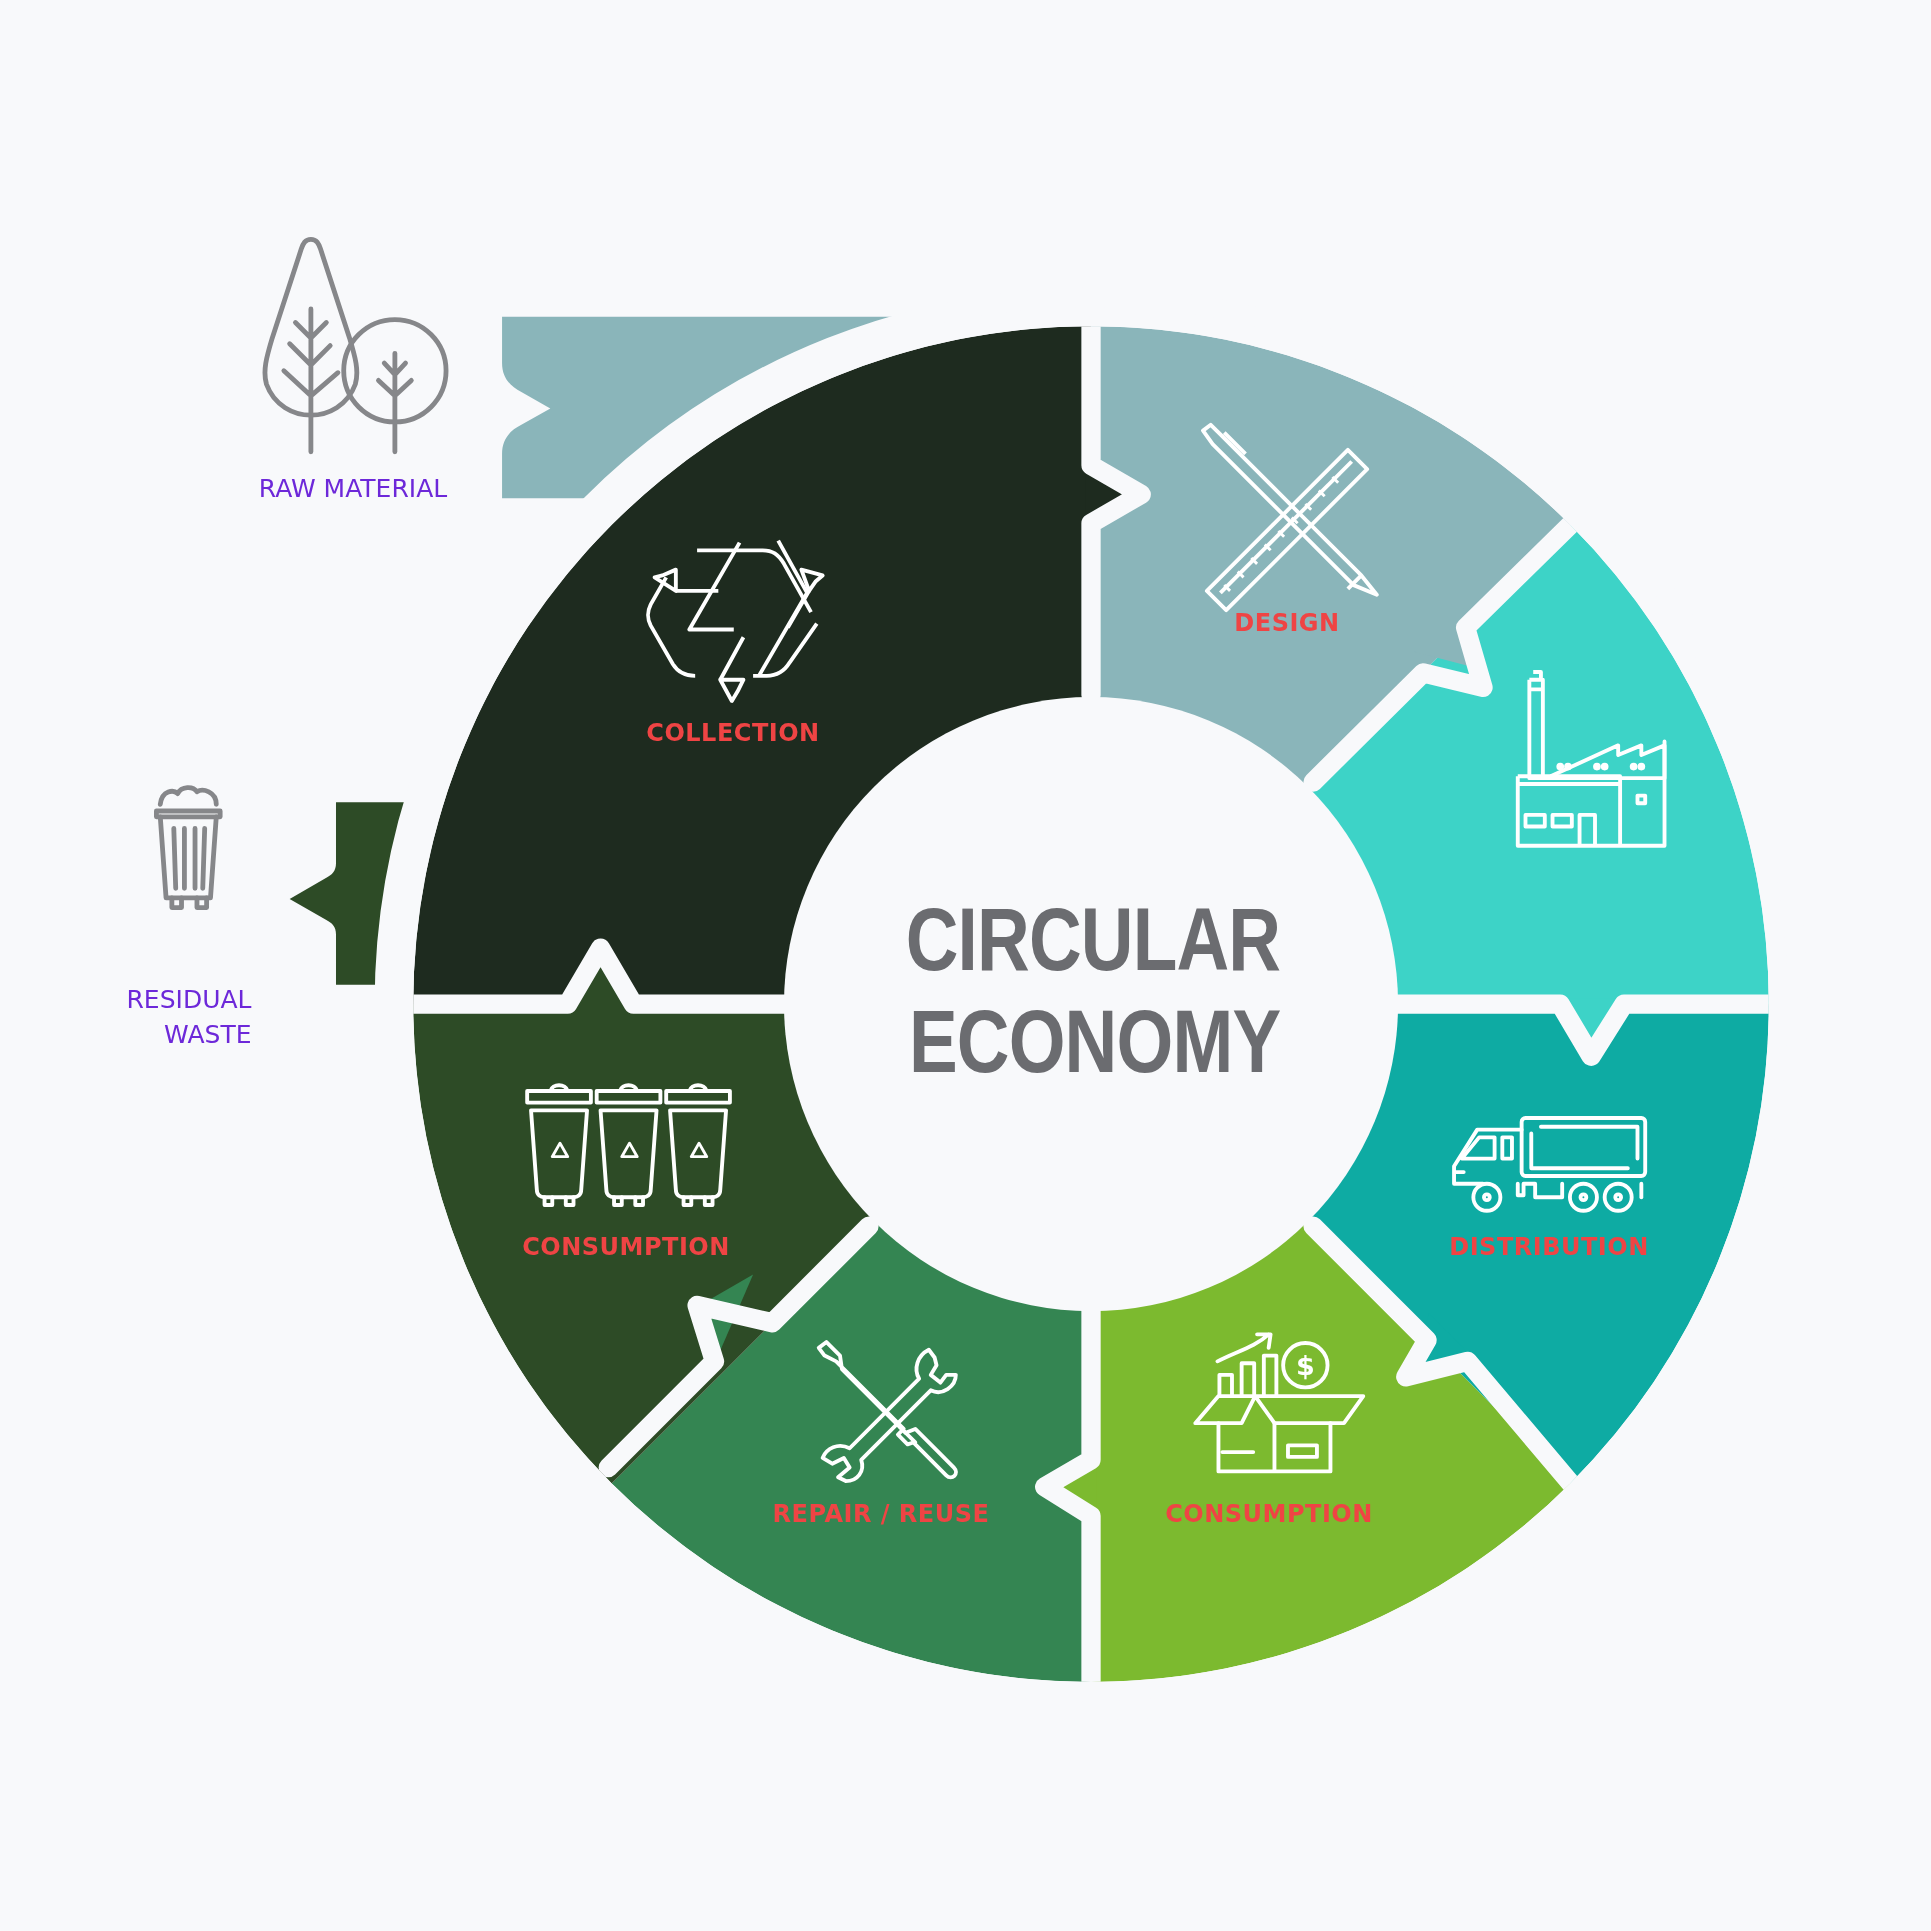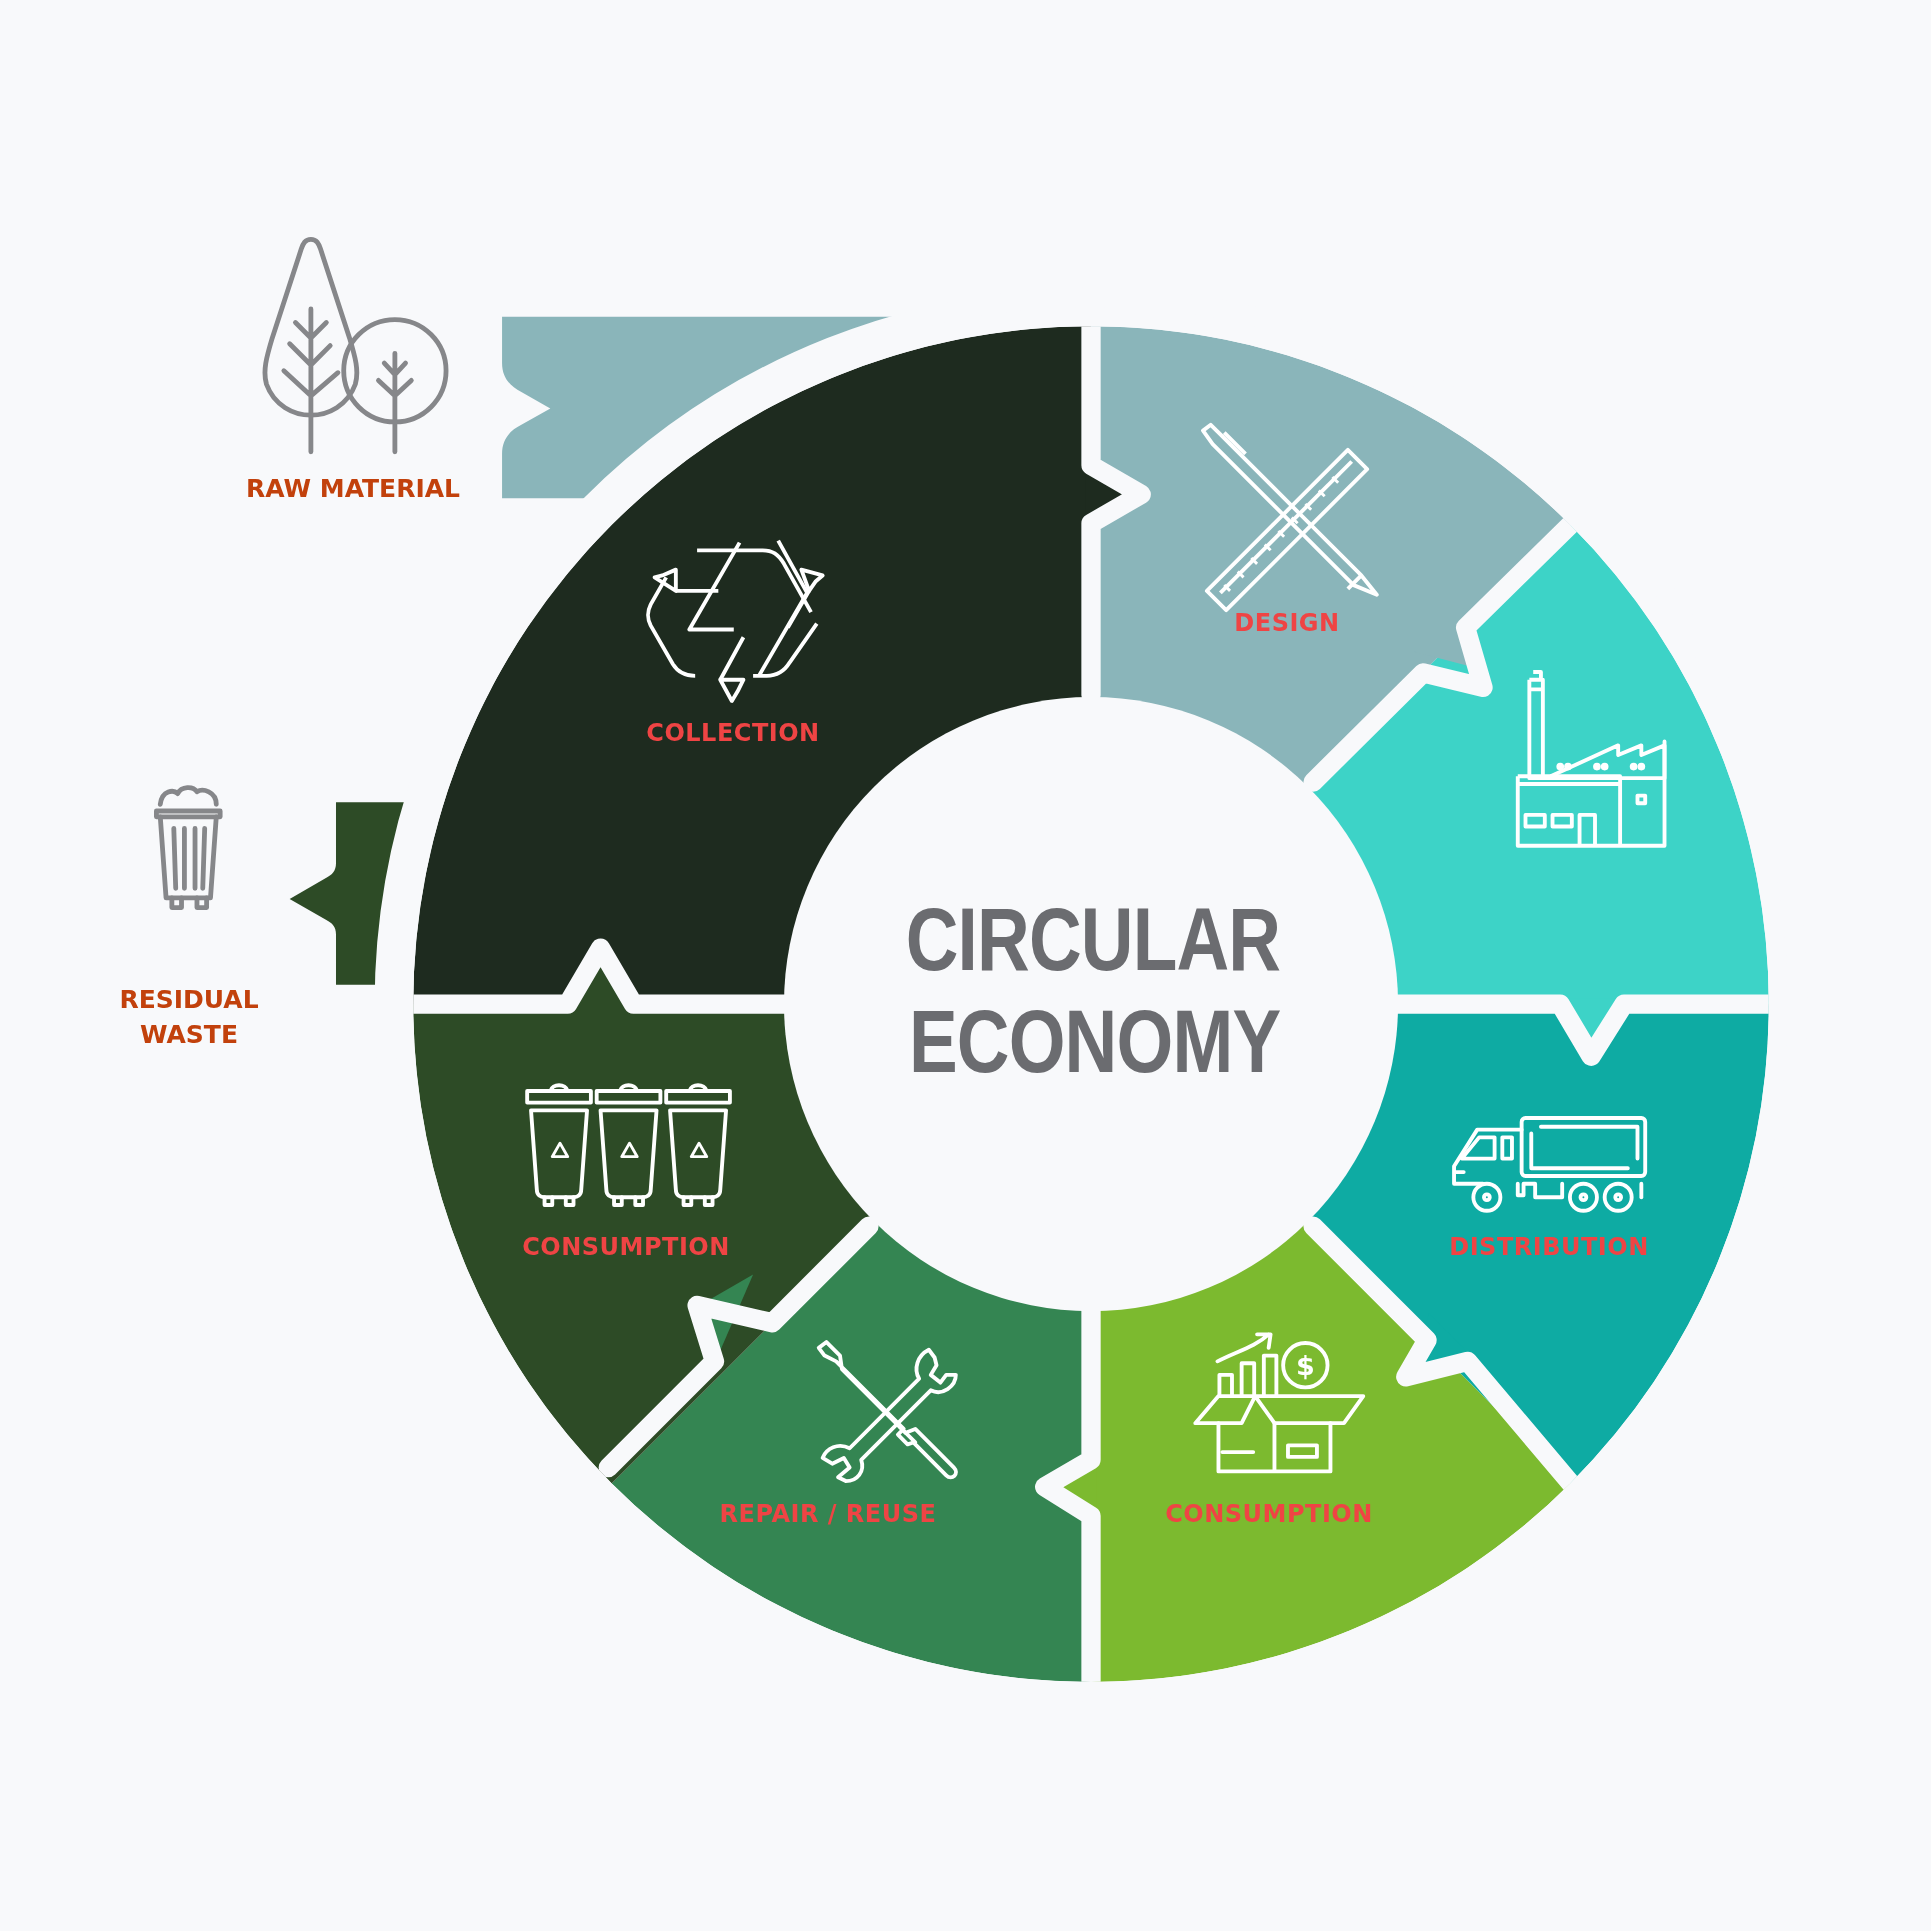--- a/index.html
+++ b/index.html
@@ -1,19 +1,19 @@
 <!DOCTYPE html>
 <html><head>
 <meta charset="utf-8">
 <style>
   html, body { margin:0; padding:0; }
   body { width:1931px; height:1931px; background:#f8f9fb; position:relative; overflow:hidden; font-family:"DejaVu Sans", sans-serif; }
   #stage { position:absolute; left:0; top:0; width:1931px; height:1931px; }
   .seg-label { position:absolute; color:#ef4444; font-family:"DejaVu Sans", sans-serif; font-weight:bold; font-size:24px; letter-spacing:0.5px; text-align:left; line-height:35px; white-space:nowrap; transform:translateX(-50%); }
-  .side-label { position:absolute; color:#c2410c; font-family:"DejaVu Sans", sans-serif; font-weight:bold; font-size:25px; text-align:center; line-height:35px; white-space:nowrap; transform:translateX(-50%); }
+  .side-label { position:absolute; color:#6d28d9; font-family:"DejaVu Sans", sans-serif; font-weight:normal; font-size:25px; text-align:right; line-height:35px; white-space:nowrap; transform:translateX(-50%); }
   .title { position:absolute; left:1093px; top:888px; transform:translateX(-50%); color:#6b6c70; font-family:"Liberation Sans", sans-serif; font-weight:bold; font-size:89px; line-height:102px; text-align:right; letter-spacing:-1px; }
   .title span { display:block; transform:scaleX(0.82); }
 </style>
 </head>
 <body>
 
 <div id="stage">
 <svg width="1931" height="1931" viewBox="0 0 2000 2000" xmlns="http://www.w3.org/2000/svg">
   <defs>
     <clipPath id="ringclip">
@@ -183,21 +183,21 @@
 
 <div class="title">
   <span>CIRCULAR</span>
   <span>ECONOMY</span>
 </div>
 
 <div class="seg-label" style="left:733px; top:716px;">COLLECTION</div>
 <div class="seg-label" style="left:1287px; top:606px;">DESIGN</div>
 <div class="seg-label" style="left:1549px; top:1230px;">DISTRIBUTION</div>
 <div class="seg-label" style="left:1269px; top:1497px;">CONSUMPTION</div>
-<div class="seg-label" style="left:828px; top:1497px;">REPAIR / REUSE</div>
+<div class="seg-label" style="left:881px; top:1497px;">REPAIR / REUSE</div>
 <div class="seg-label" style="left:626px; top:1230px;">CONSUMPTION</div>
 
 <div class="side-label" style="left:353px; top:471px;">RAW MATERIAL</div>
 <div class="side-label" style="left:189px; top:982px;">
   <div>RESIDUAL</div>
   <div>WASTE</div>
 </div>
 </div>
 
 

